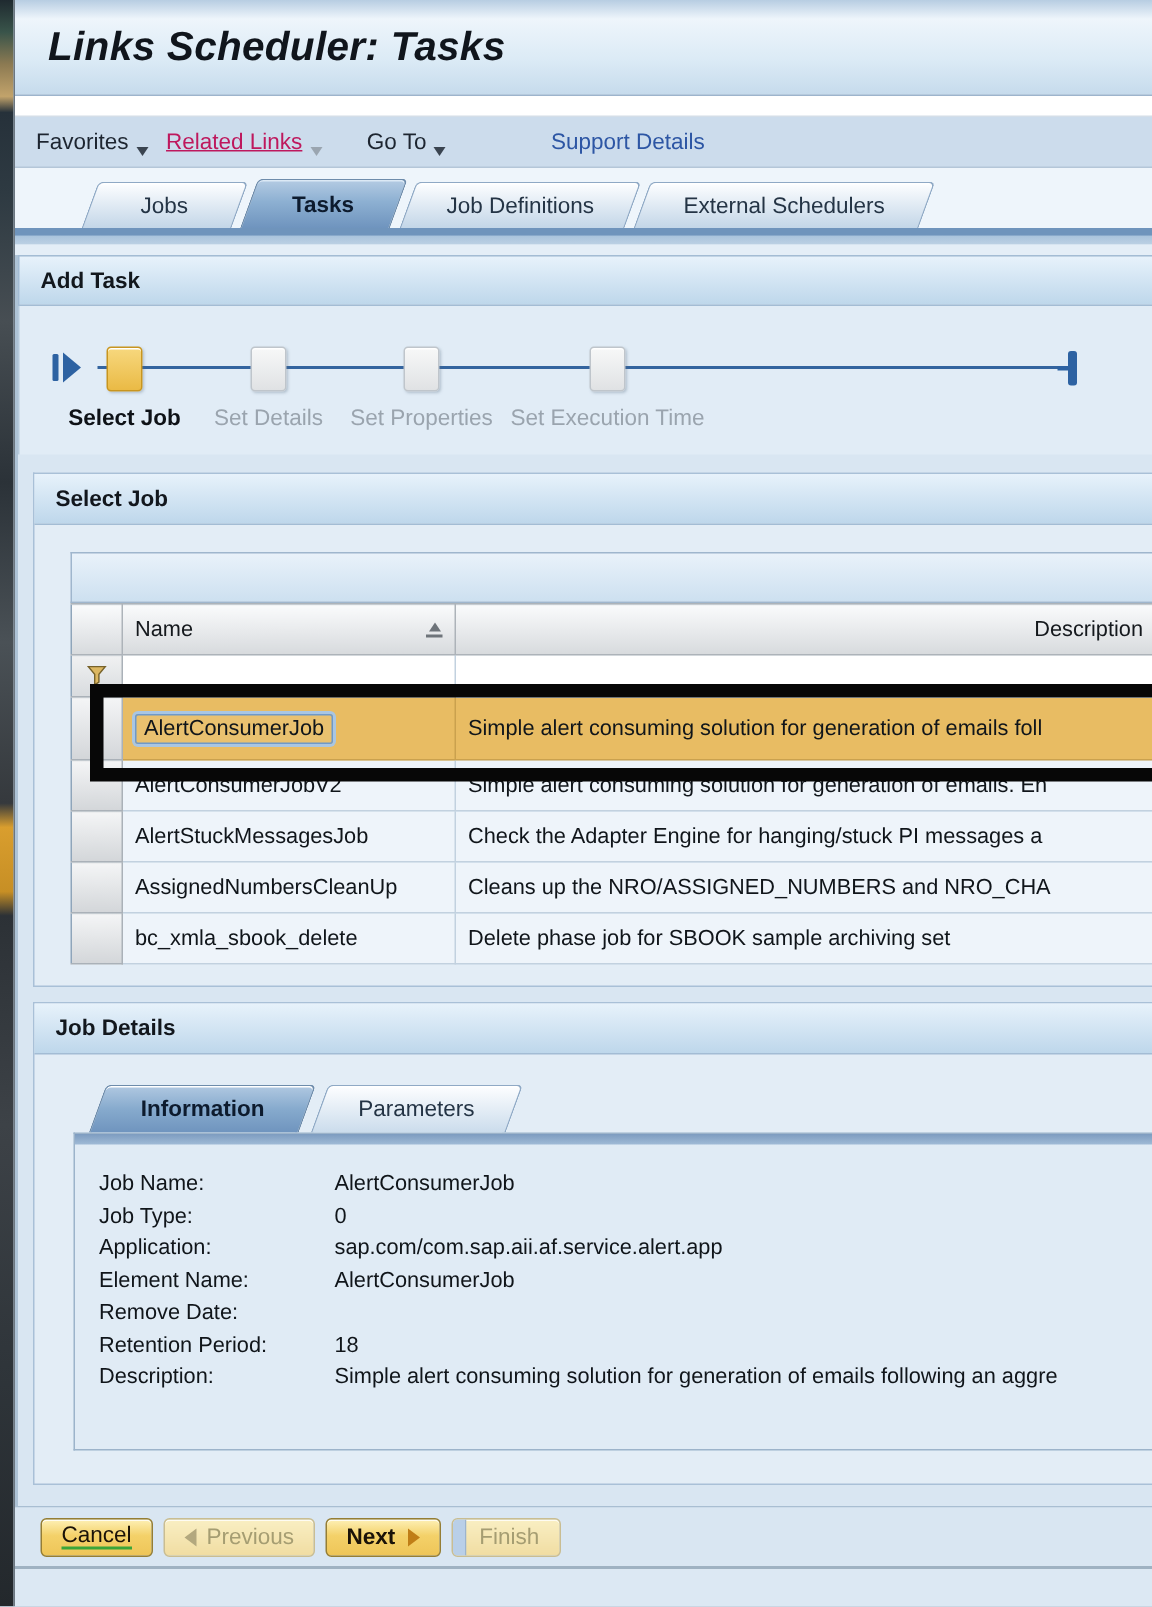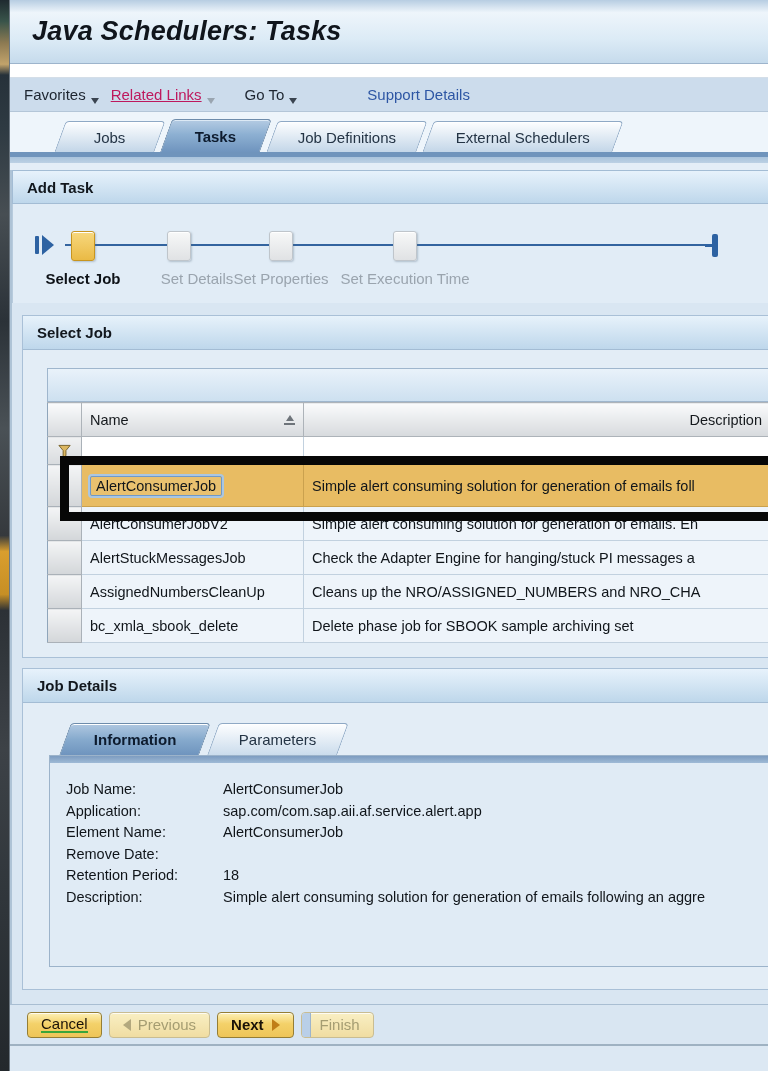--- a/index.html
+++ b/index.html
@@ -157,21 +157,21 @@
 </head>
 <body>
 
 <div class="screen">
 
   <div class="desktop-strip"></div>
 
   <div class="app">
 
     <div class="titlebar">
-      <h1>Java Schedulers: Tasks</h1>
+      <h1>Links Scheduler: Tasks</h1>
     </div>
     <div class="white-gap"></div>
 
     <div class="menubar">
       <div class="menu-item mi-favorites">
         <span class="lbl">Favorites</span>
         <span class="tri-down"></span>
       </div>
       <div class="menu-item mi-related">
         <span class="lbl">Related Links</span>
@@ -209,21 +209,21 @@
 
       <div class="roadmap">
         <div class="rm-line"></div>
         <div class="rm-start">
           <div class="bar"></div>
             <div class="arr"></div>
         </div>
         <div class="rm-step active" style="left:58px"></div>
         <div class="rm-label active" style="left:70px">Select Job</div>
         <div class="rm-step" style="left:154px"></div>
-        <div class="rm-label" style="left:184px">Set Details</div>
+        <div class="rm-label" style="left:166px">Set Details</div>
         <div class="rm-step" style="left:256px"></div>
         <div class="rm-label" style="left:268px">Set Properties</div>
         <div class="rm-step" style="left:380px"></div>
         <div class="rm-label" style="left:392px">Set Execution Time</div>
         <div class="rm-end">
           <div class="stub"></div>
             <div class="bar"></div>
         </div>
       </div>
 
@@ -310,20 +310,24 @@
             </div>
           </div>
           <div class="jd-box">
             <div class="jd-box-topbar"></div>
             <div class="jd-fields">
               <div class="jd-row">
                 <span class="jd-label">Job Name:</span>
                 <span class="jd-value">AlertConsumerJob</span>
               </div>
               <div class="jd-row">
+                <span class="jd-label">Job Type:</span>
+                <span class="jd-value">0</span>
+              </div>
+              <div class="jd-row">
                 <span class="jd-label">Application:</span>
                 <span class="jd-value">sap.com/com.sap.aii.af.service.alert.app</span>
               </div>
               <div class="jd-row">
                 <span class="jd-label">Element Name:</span>
                 <span class="jd-value">AlertConsumerJob</span>
               </div>
               <div class="jd-row">
                 <span class="jd-label">Remove Date:</span>
                 <span class="jd-value"></span>

